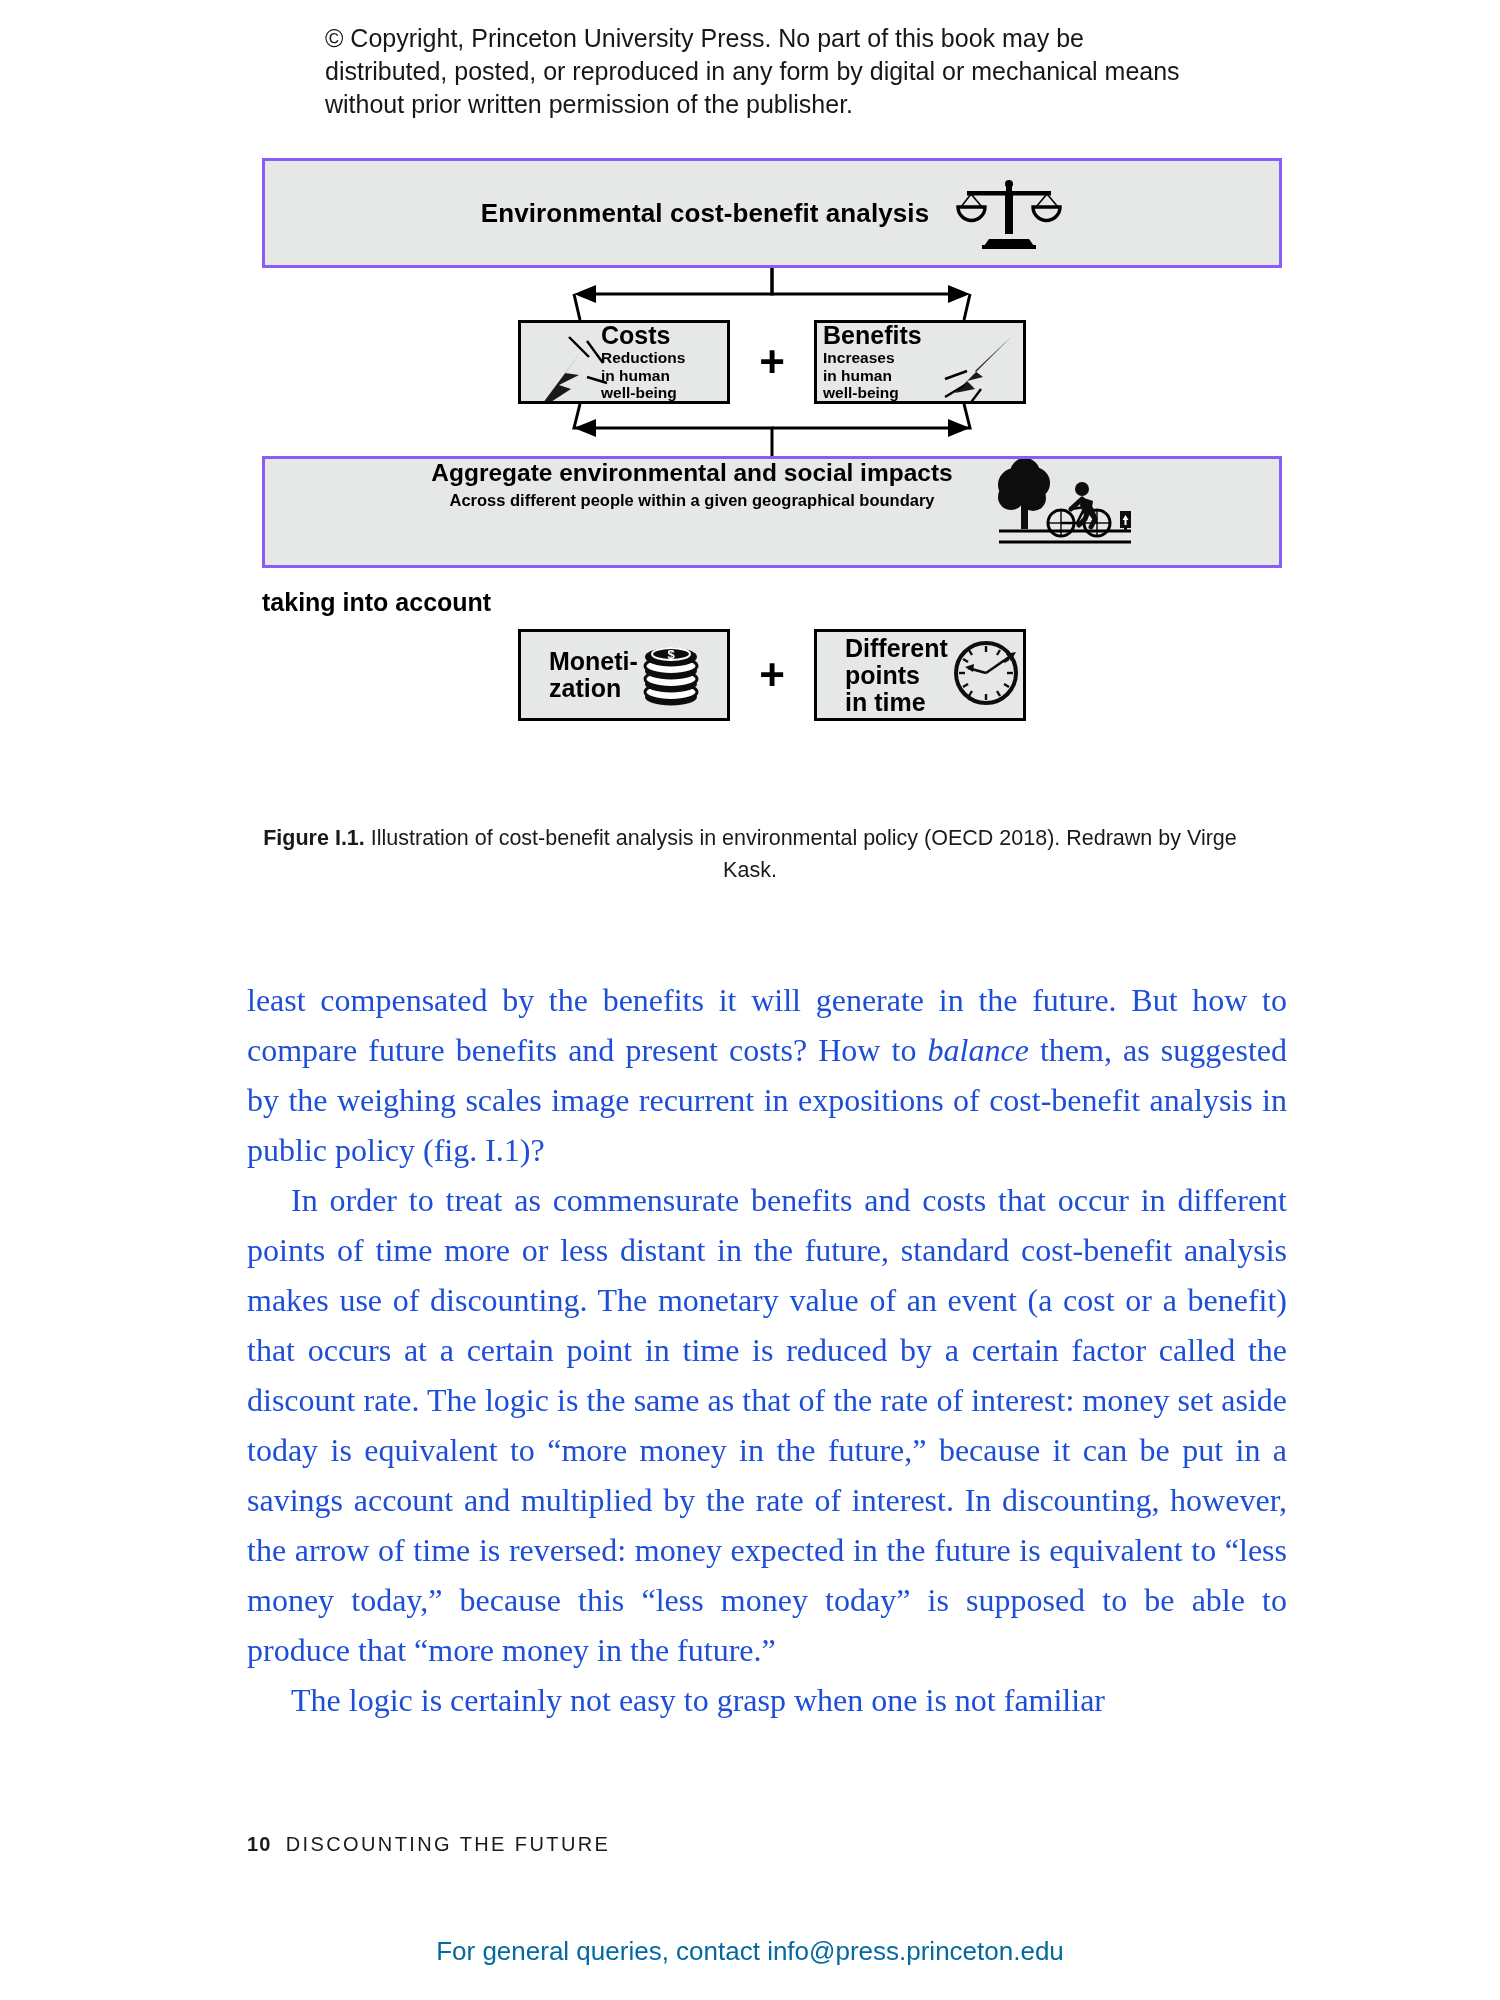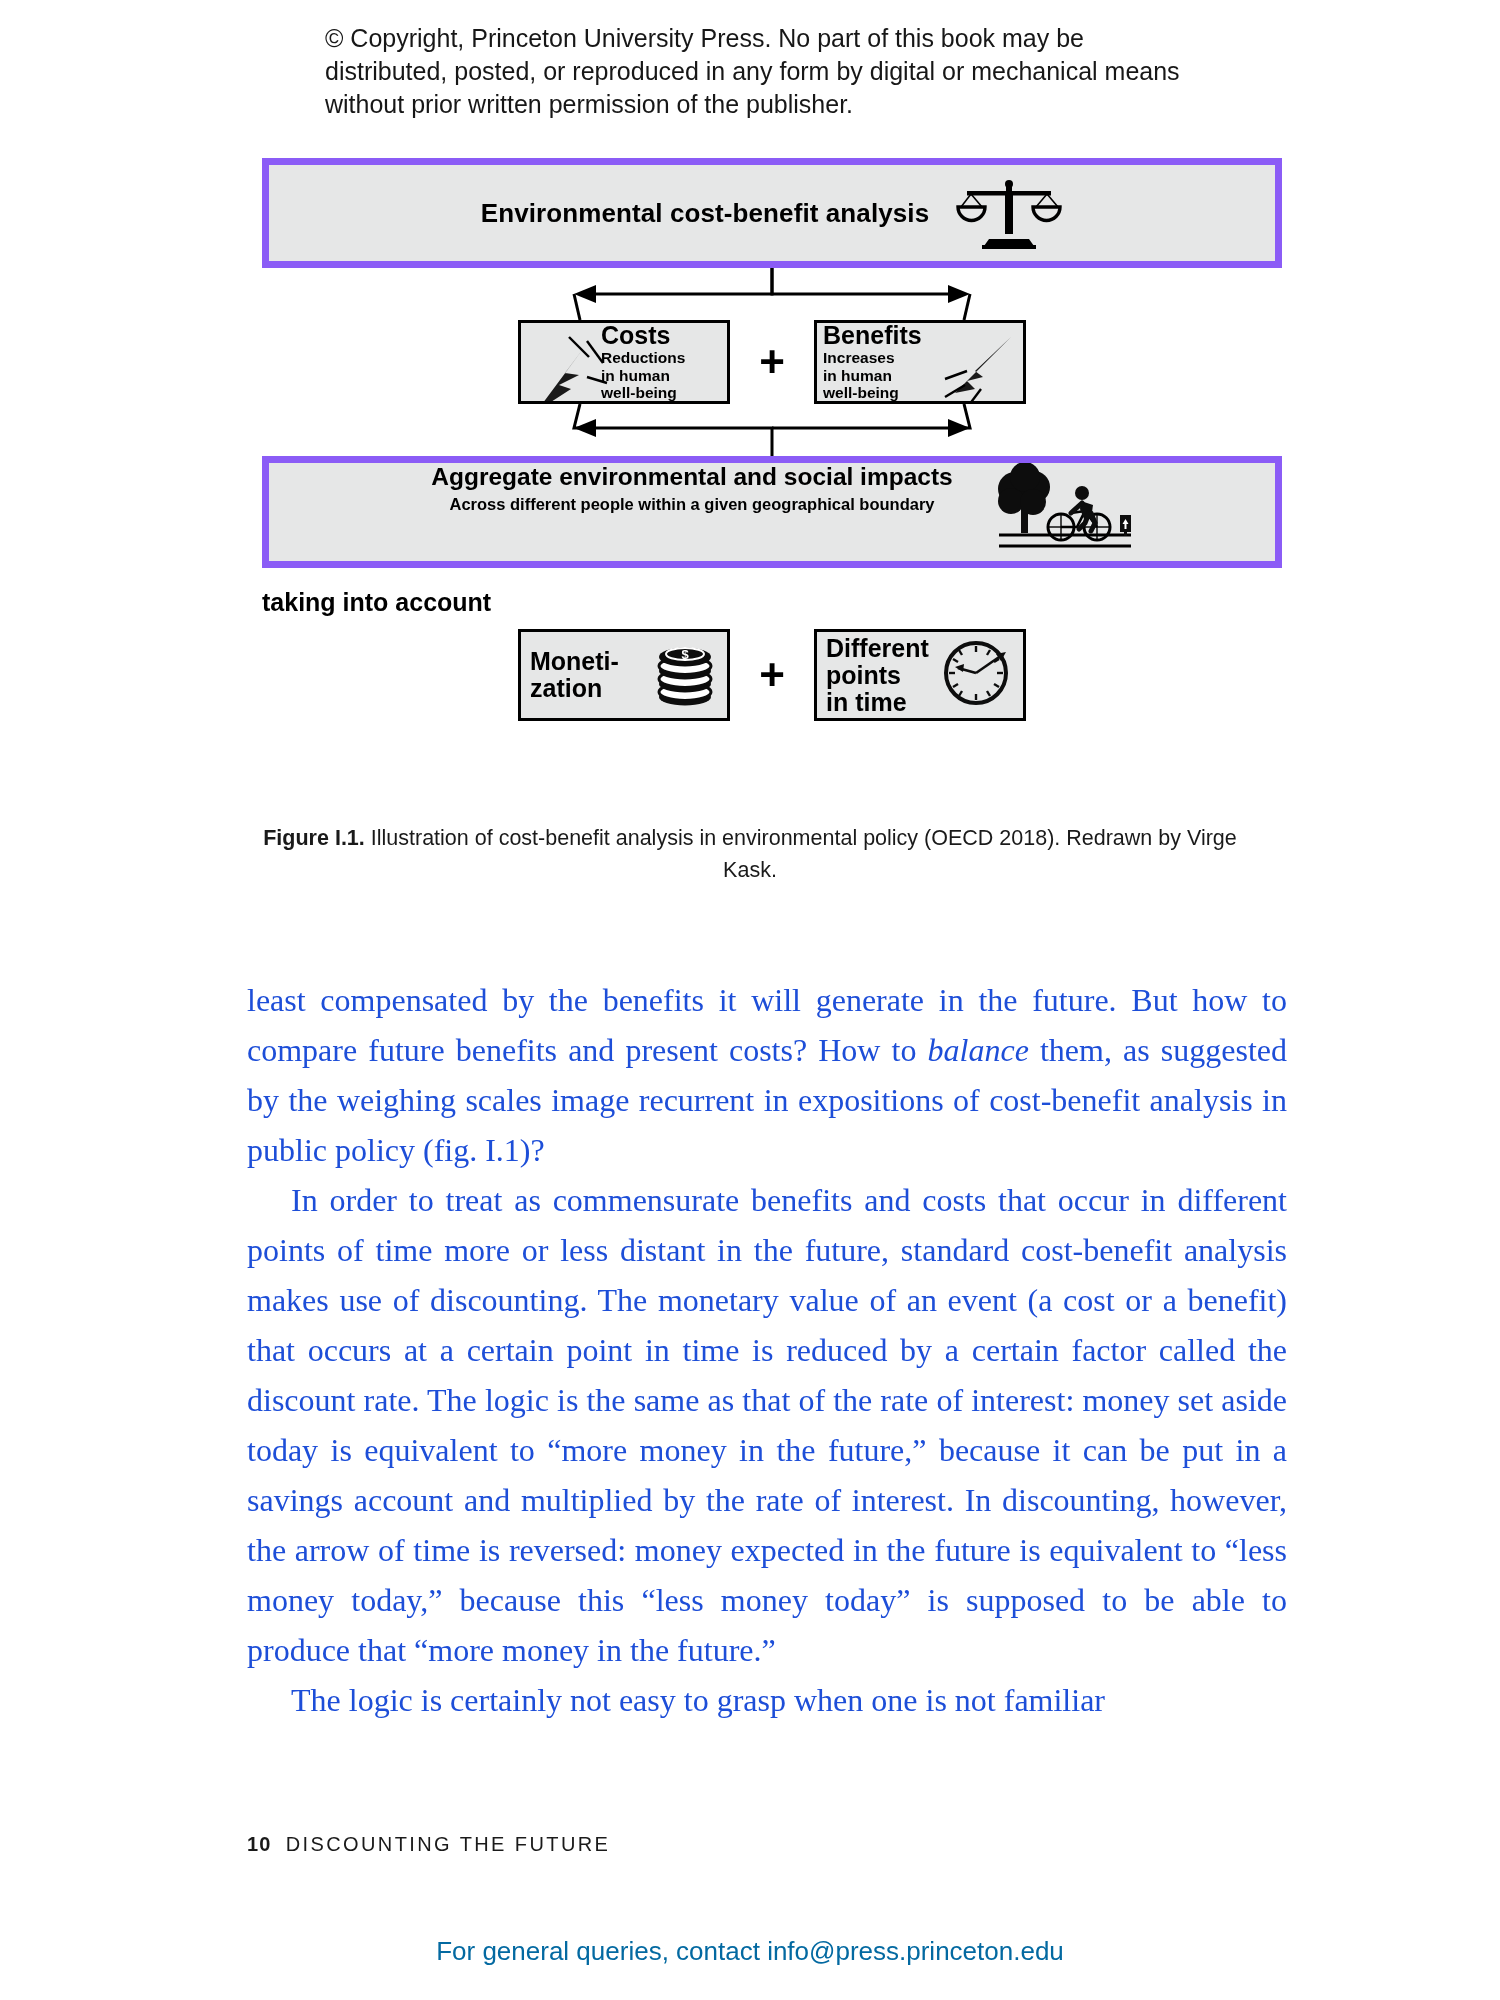--- a/index.html
+++ b/index.html
@@ -30,21 +30,21 @@
 
   
   .figure {
     position: absolute;
     left: 262px;
     top: 158px;
     width: 1020px;
   }
 
   .dia-box {
-    border: 7px solid #8b5cf6;
+    border: 3px solid #8b5cf6;
     background: #e6e7e7;
     box-sizing: border-box;
     position: relative;
   }
 
   
   .banner-top {
     height: 110px;
     display: flex;
     align-items: center;
@@ -157,21 +157,21 @@
   }
   .mt-box {
     border: 3px solid #000;
     background: #e6e7e7;
     box-sizing: border-box;
     width: 212px;
     height: 92px;
     display: flex;
     align-items: center;
     justify-content: space-between;
-    padding: 0 9px;
+    padding: 0 28px;
   }
   .mt-label {
     font-family: "Liberation Sans", sans-serif;
     font-weight: bold;
     font-size: 25px;
     line-height: 1.08;
   }
 
   
   .caption {

